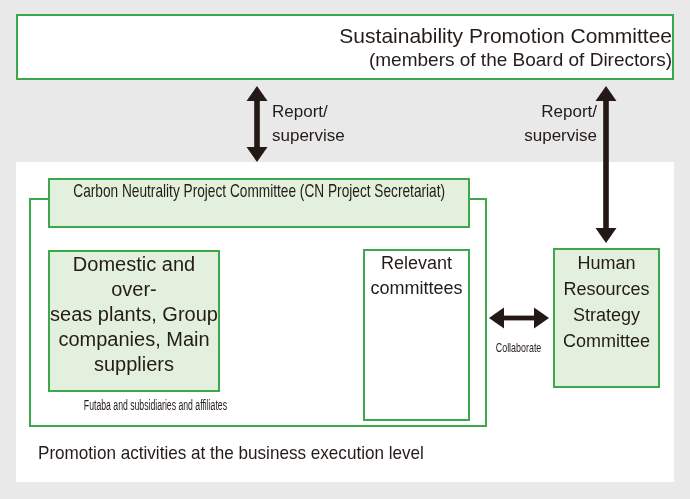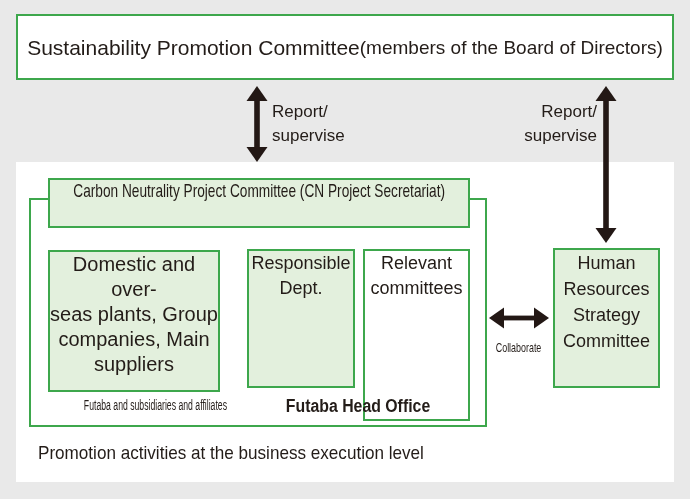--- a/index.html
+++ b/index.html
@@ -11,22 +11,22 @@
     --arrow:#231815;
   }
   *{box-sizing:border-box;margin:0;padding:0;}
   html,body{background:var(--background);}
   body{font-family:"Liberation Sans","DejaVu Sans",sans-serif;color:var(--text);}
   .canvas{position:relative;width:690px;height:499px;background:var(--background);overflow:hidden;}
   .abs{position:absolute;}
 
   
   .top-box{left:16px;top:14px;width:658px;height:66px;background:var(--panel);
-    border:2px solid var(--green-border);display:flex;flex-direction:row;
-    align-items:center;justify-content:center;text-align:center;}
+    border:2px solid var(--green-border);display:flex;flex-direction:column;
+    align-items:flex-end;justify-content:center;text-align:center;}
   .top-box .title{font-size:21px;line-height:25px;}
   .top-box .subtitle{font-size:19px;line-height:23px;}
 
   
   .arrow-svg{display:block;color:var(--arrow);}
   .arrow-left-v{left:244px;top:86px;}
   .arrow-right-v{left:593px;top:86px;}
   .collab-arrow{left:489px;top:306px;}
 
   .report-label{font-size:17px;line-height:24px;white-space:pre-line;}
@@ -99,29 +99,24 @@
   </div>
 
   <div class="abs green-box plants-box">Domestic and over-
 seas plants, Group
 companies, Main
 suppliers</div>
   <div class="abs plants-caption">
     <span class="squeeze">Futaba and subsidiaries and affiliates</span>
   </div>
 
-  <div class="abs green-box responsible-box">Responsible
-Dept.</div>
 
   <div class="abs green-box white-box relevant-box">Relevant
 committees</div>
 
-  <div class="abs head-office">
-    <span class="squeeze">Futaba Head Office</span>
-  </div>
 
   <svg class="abs arrow-svg collab-arrow" width="60" height="24" viewBox="0 0 60 24">
     <polygon points="0,12 15,1.5 15,22.5" fill="currentColor"></polygon>
     <polygon points="60,12 45,1.5 45,22.5" fill="currentColor"></polygon>
     <rect x="13" y="9.6" width="34" height="4.8" fill="currentColor"></rect>
   </svg>
   <div class="abs collab-label">
     <span class="squeeze">Collaborate</span>
   </div>
 

